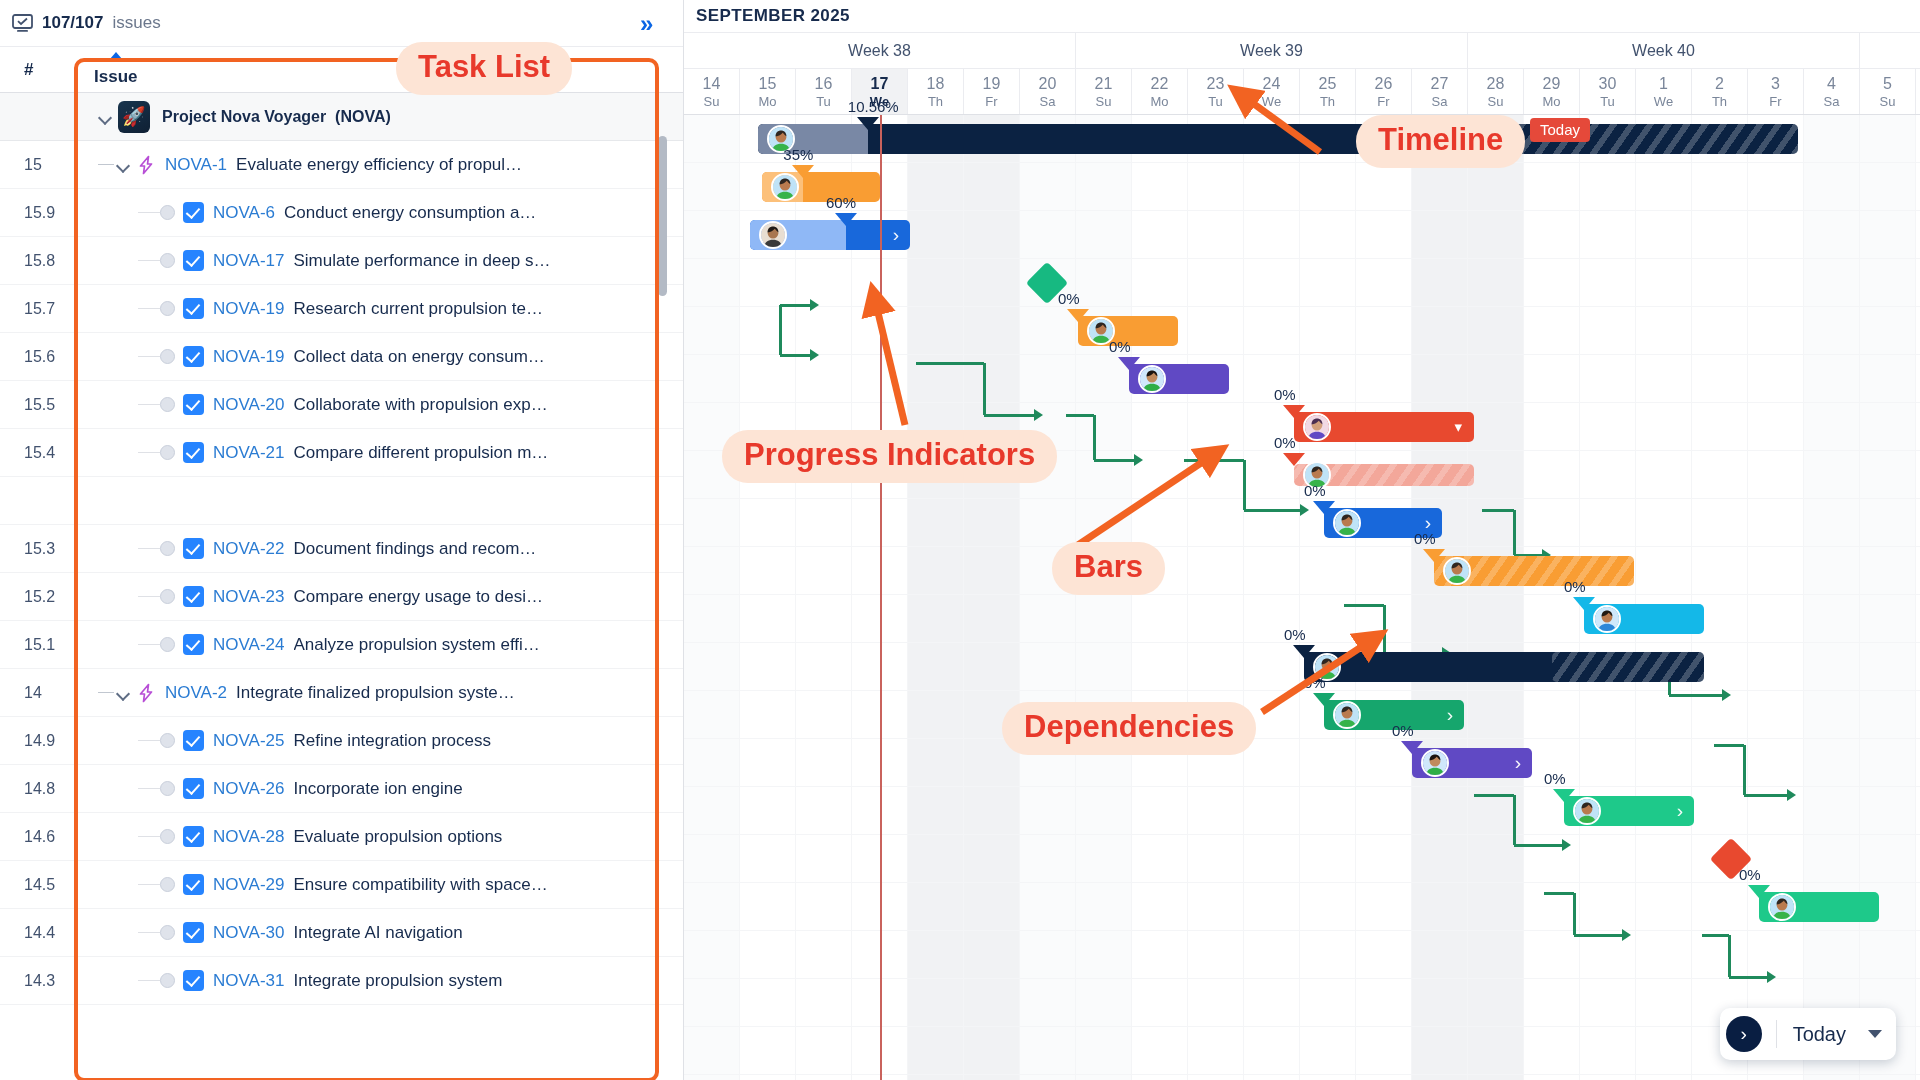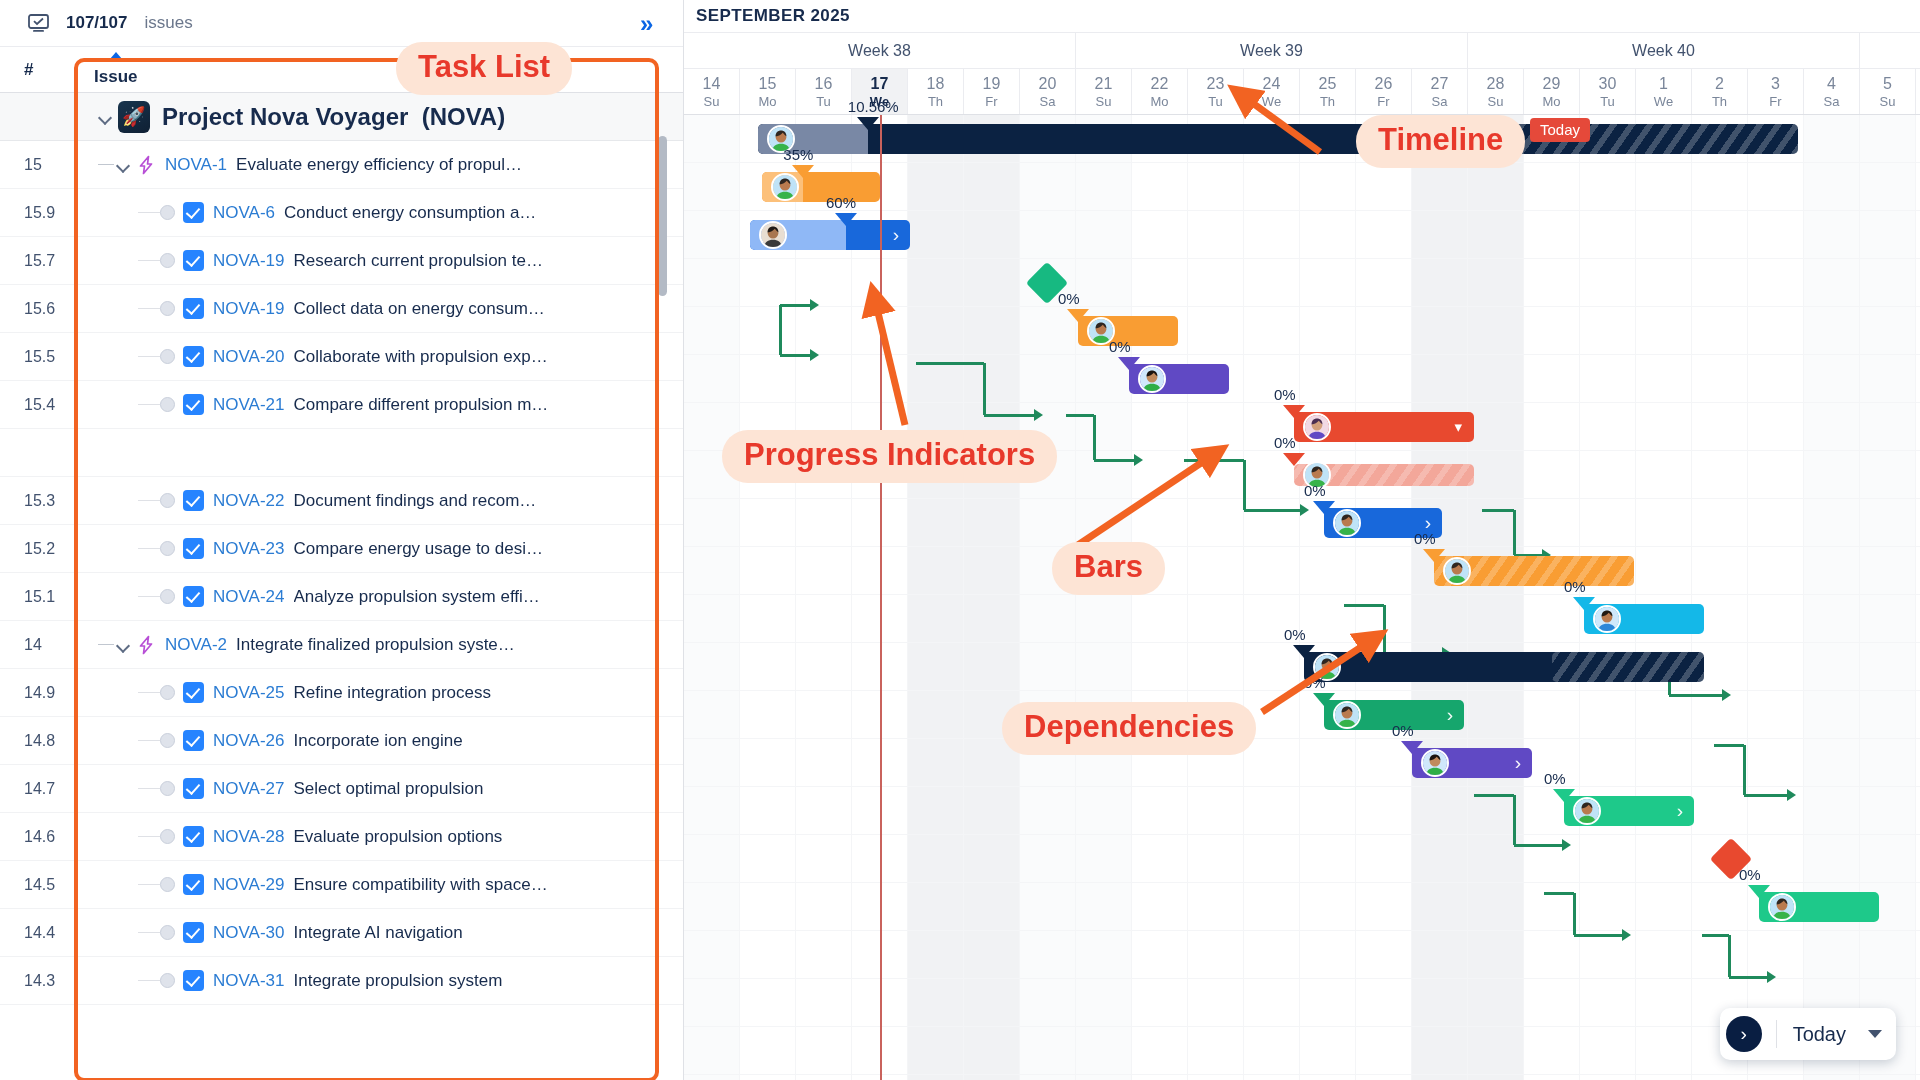--- a/index.html
+++ b/index.html
@@ -12,21 +12,21 @@
   #app { position: relative; width: 1920px; height: 1080px; display: flex; }
 
   
   .left-panel {
     width: 684px; height: 1080px; position: relative;
     background: #ffffff; flex: 0 0 684px;
     border-right: 1px solid #dfe1e6;
   }
   .issues-bar {
     height: 46px; display: flex; align-items: center;
-    padding-left: 28px; gap: 17px;
+    padding-left: 12px; gap: 9px;
     font-size: 17px; color: #6b778c;
   }
   .issues-icon { width: 21px; height: 19px; position: relative; display:block; }
   .issues-count { font-weight: bold; color: #172b4d; }
 
   .list-head {
     height: 47px; display: flex; align-items: center;
     border-top: 1px solid #ebecf0; border-bottom: 1px solid #dfe1e6;
     font-size: 17px; font-weight: bold; color: #172b4d;
   }
@@ -73,21 +73,21 @@
     width: 15px; height: 15px; border-radius: 50%;
     background: #dfe3eb; border: 1px solid #c9cfdb; flex: 0 0 15px;
   }
 
   .rocket {
     width: 32px; height: 32px; border-radius: 6px; flex: 0 0 32px;
     background: linear-gradient(150deg,#18344d,#0f2034);
     display: flex; align-items: center; justify-content: center;
     font-size: 19px; margin-right: 12px;
   }
-  .proj-name { font-weight: bold; color: #172b4d; font-size: 24px; }
+  .proj-name { font-weight: bold; color: #172b4d; font-size: 16px; }
 
   .epic-icon { width: 20px; height: 20px; flex: 0 0 20px; margin-right: 9px; }
   .task-check {
     width: 21px; height: 21px; border-radius: 4px; background: #2684ff;
     flex: 0 0 21px; margin: 0 9px 0 8px; position: relative;
   }
   .task-check::after {
     content: ''; position: absolute; left: 6px; top: 3px;
     width: 6px; height: 11px;
     border-right: 2.5px solid #fff; border-bottom: 2.5px solid #fff;
@@ -297,20 +297,30 @@
           <div class="num">15.9</div>
           <div class="body indent-2">
             <span class="tree-line"></span>
             <span class="bullet"></span>
             <span class="task-check"></span>
             <span class="key">NOVA-6</span>
             <span class="summary">Conduct energy consumption a…</span>
           </div>
         </div>
         <div class="row">
+          <div class="num">15.8</div>
+          <div class="body indent-2">
+            <span class="tree-line"></span>
+            <span class="bullet"></span>
+            <span class="task-check"></span>
+            <span class="key">NOVA-17</span>
+            <span class="summary">Simulate performance in deep s…</span>
+          </div>
+        </div>
+        <div class="row">
           <div class="num">15.7</div>
           <div class="body indent-2">
             <span class="tree-line"></span>
             <span class="bullet"></span>
             <span class="task-check"></span>
             <span class="key">NOVA-19</span>
             <span class="summary">Research current propulsion te…</span>
           </div>
         </div>
         <div class="row">
@@ -400,30 +410,20 @@
           </div>
         </div>
         <div class="row">
           <div class="num">14.8</div>
           <div class="body indent-2">
             <span class="tree-line"></span>
             <span class="bullet"></span>
             <span class="task-check"></span>
             <span class="key">NOVA-26</span>
             <span class="summary">Incorporate ion engine</span>
-          </div>
-        </div>
-        <div class="row">
-          <div class="num">14.7</div>
-          <div class="body indent-2">
-            <span class="tree-line"></span>
-            <span class="bullet"></span>
-            <span class="task-check"></span>
-            <span class="key">NOVA-27</span>
-            <span class="summary">Select optimal propulsion</span>
           </div>
         </div>
         <div class="row">
           <div class="num">14.6</div>
           <div class="body indent-2">
             <span class="tree-line"></span>
             <span class="bullet"></span>
             <span class="task-check"></span>
             <span class="key">NOVA-28</span>
             <span class="summary">Evaluate propulsion options</span>

